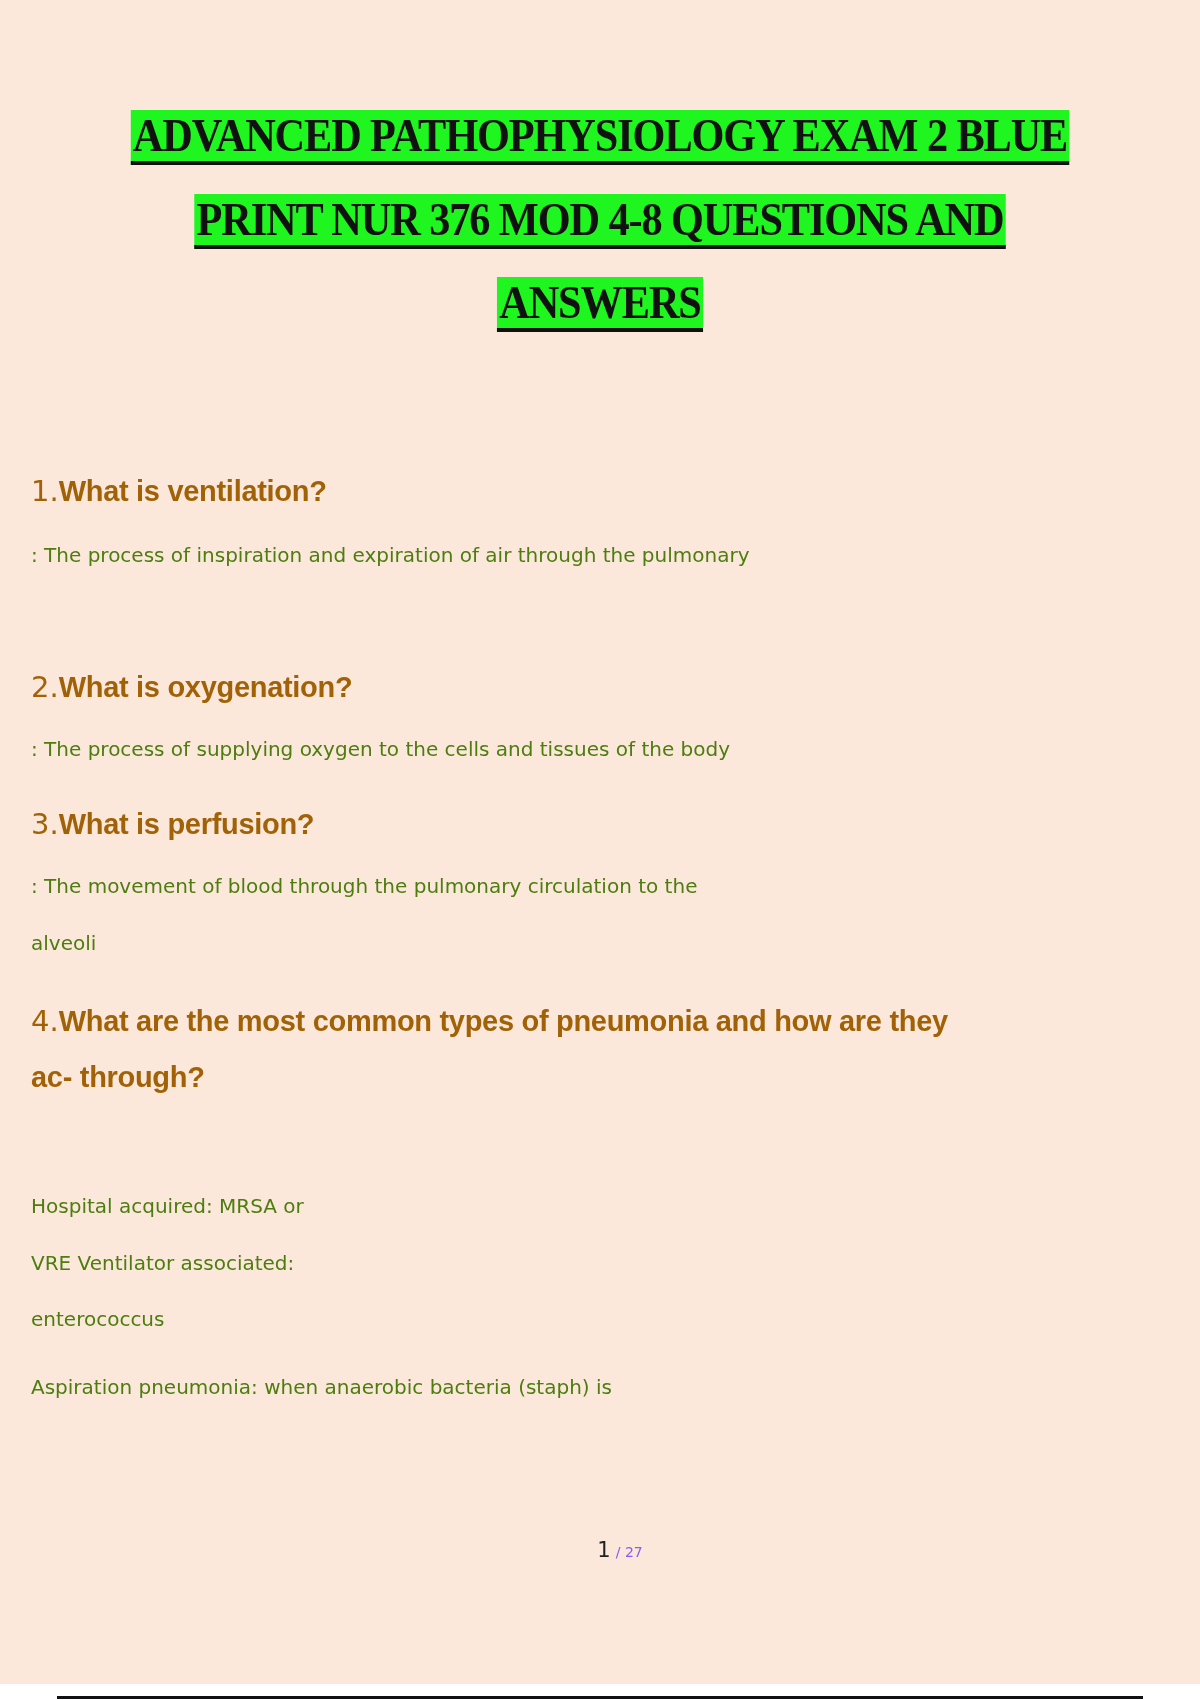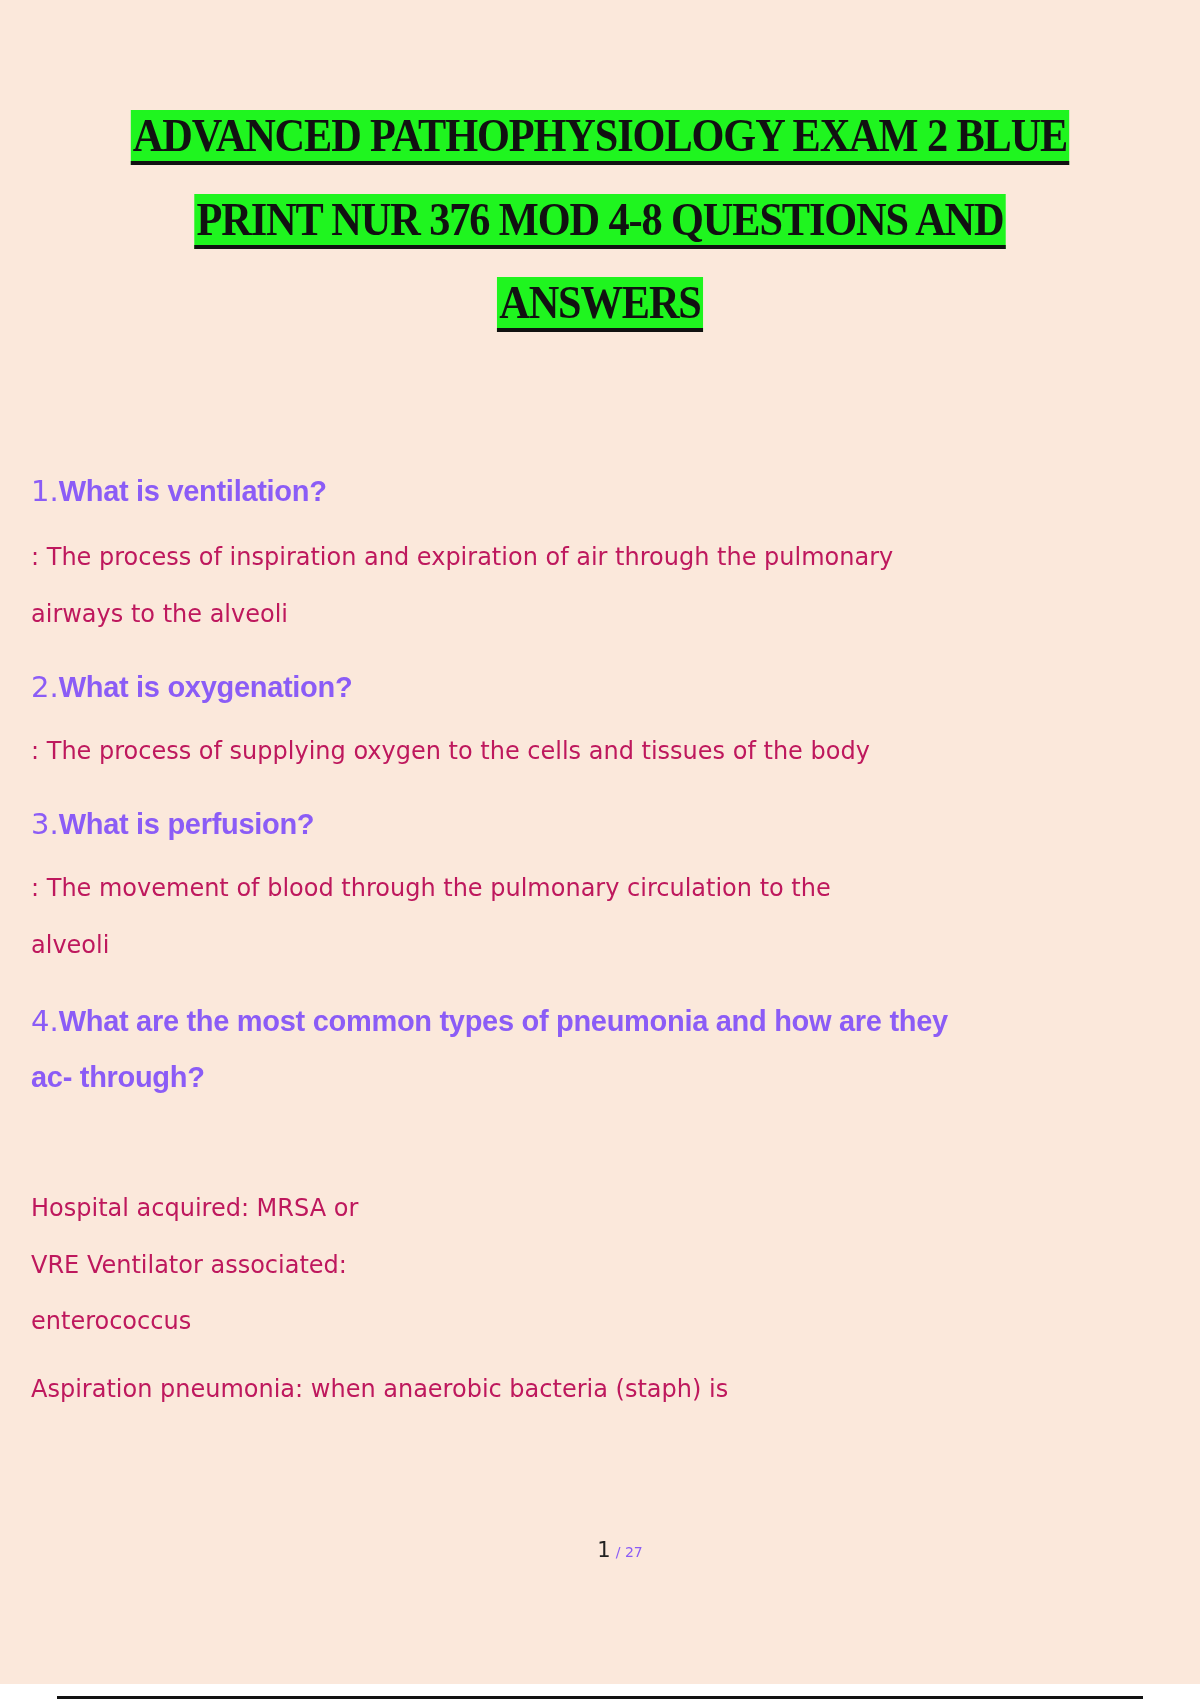--- a/index.html
+++ b/index.html
@@ -1,39 +1,38 @@
 <!DOCTYPE html>
 <html><head>
 <meta charset="utf-8">
 <style>
   html,body{margin:0;padding:0;}
   body{width:1200px;height:1700px;background:#ffffff;position:relative;overflow:hidden;}
   .page{position:absolute;left:0;top:0;width:1200px;height:1684px;background:#fbe8db;}
   .title-line{position:absolute;left:0;width:1200px;text-align:center;font-family:"Liberation Serif",serif;font-weight:bold;font-size:46px;line-height:56px;color:#111;letter-spacing:-1.2px;transform:scaleX(0.92);}
   .title-line span{background:#1ff51f;border-bottom:4px solid #111;padding:0 2px;}
-  .q{position:absolute;left:31px;font-family:"Liberation Sans",sans-serif;font-size:29px;color:#8b5cf6;white-space:nowrap;}
+  .q{position:absolute;left:31px;font-family:"Liberation Sans",sans-serif;font-size:29px;color:#a16207;white-space:nowrap;}
   .q .num{font-family:"DejaVu Sans",sans-serif;font-weight:normal;}
   .q .txt{font-weight:bold;letter-spacing:-0.3px;}
-  .a{position:absolute;left:31px;font-family:"DejaVu Sans",sans-serif;font-size:24px;color:#be185d;white-space:nowrap;}
+  .a{position:absolute;left:31px;font-family:"DejaVu Sans",sans-serif;font-size:20px;color:#4d7c0f;white-space:nowrap;}
   .pagenum{position:absolute;left:0;width:1240px;top:1538px;text-align:center;font-family:"DejaVu Sans",sans-serif;}
   .pagenum .cur{font-size:21px;color:#222;}
   .pagenum .tot{font-size:14px;color:#8b5cf6;}
   .rule{position:absolute;left:57px;top:1696px;width:1086px;height:3px;background:#111;}
 </style>
 </head>
 <body>
 
 <div class="page">
   <div class="title-line" style="top:108px"><span>ADVANCED PATHOPHYSIOLOGY EXAM 2 BLUE</span></div>
   <div class="title-line" style="top:192px"><span>PRINT NUR 376 MOD 4-8 QUESTIONS AND</span></div>
   <div class="title-line" style="top:275px"><span>ANSWERS</span></div>
 
   <div class="q" style="top:474px"><span class="num">1.</span><span class="txt">What is ventilation?</span></div>
   <div class="a" style="top:543px">: The process of inspiration and expiration of air through the pulmonary</div>
-  <div class="a" style="top:600px">airways to the alveoli</div>
 
   <div class="q" style="top:670px"><span class="num">2.</span><span class="txt">What is oxygenation?</span></div>
   <div class="a" style="top:737px">: The process of supplying oxygen to the cells and tissues of the body</div>
 
   <div class="q" style="top:807px"><span class="num">3.</span><span class="txt">What is perfusion?</span></div>
   <div class="a" style="top:874px">: The movement of blood through the pulmonary circulation to the</div>
   <div class="a" style="top:931px">alveoli</div>
 
   <div class="q" style="top:1004px"><span class="num">4.</span><span class="txt">What are the most common types of pneumonia and how are they</span></div>
   <div class="q" style="top:1061px"><span class="txt">ac- through?</span></div>

